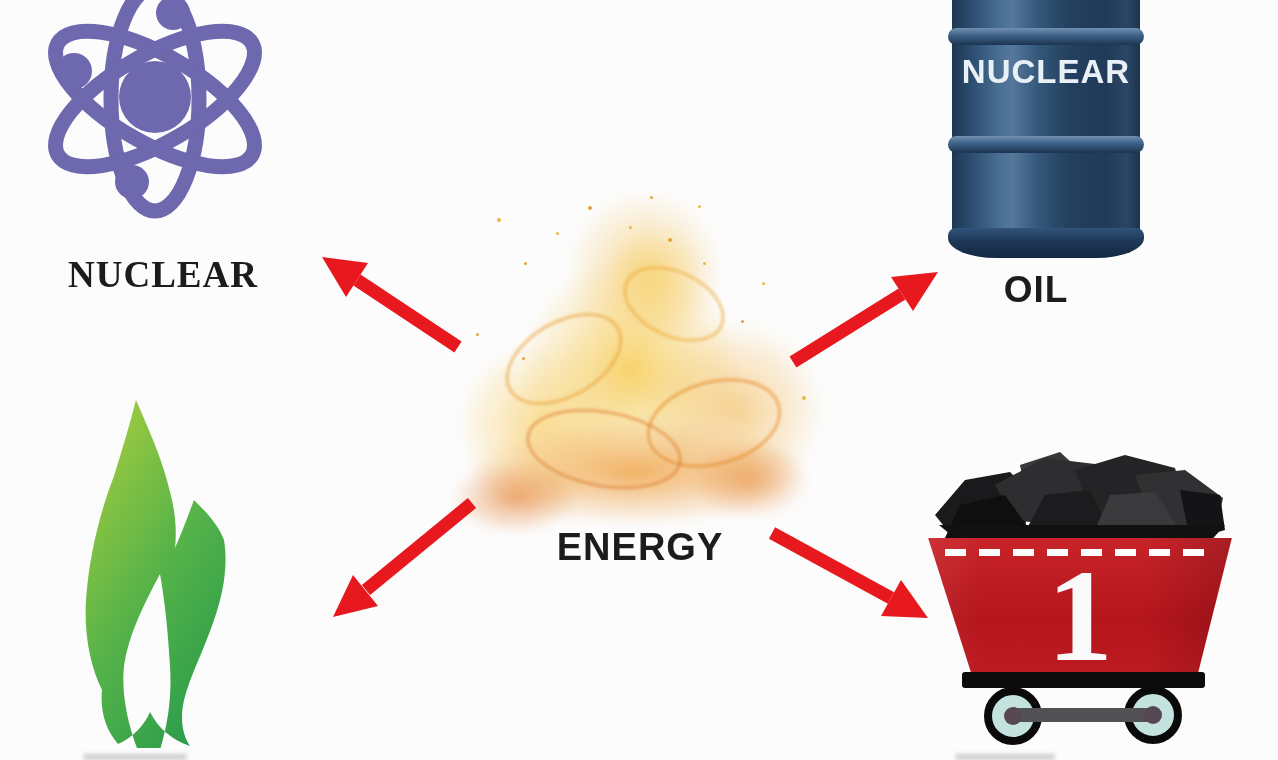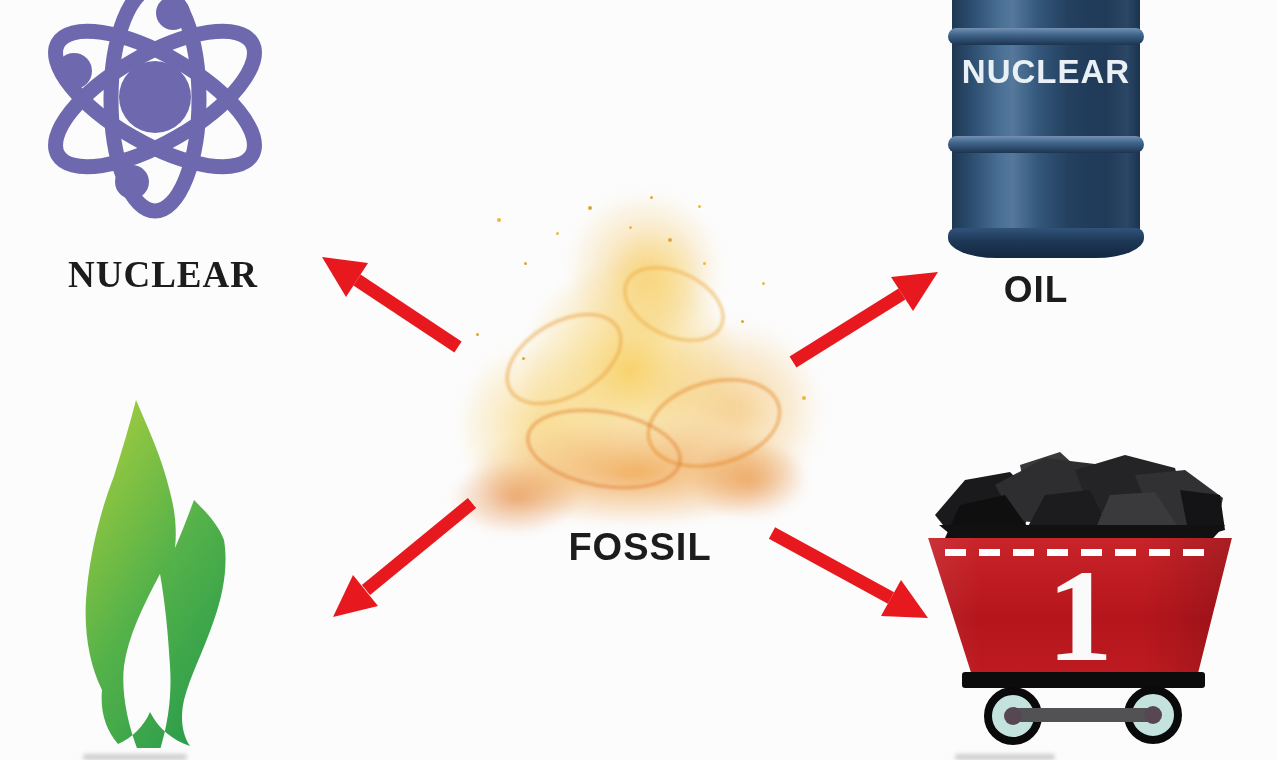--- a/index.html
+++ b/index.html
@@ -152,21 +152,21 @@
     <span class="speck" style="left:228px;top:53px;width:4px;height:4px;background:#E2A63A;"></span>
     <span class="speck" style="left:263px;top:77px;width:3px;height:3px;background:#E9B93F;"></span>
     <span class="speck" style="left:301px;top:135px;width:3px;height:3px;background:#DFA338;"></span>
     <span class="speck" style="left:36px;top:148px;width:3px;height:3px;background:#E2A63A;"></span>
     <span class="speck" style="left:362px;top:211px;width:4px;height:4px;background:#E9B93F;"></span>
     <span class="speck" style="left:82px;top:172px;width:3px;height:3px;background:#DFA338;"></span>
     <span class="speck" style="left:322px;top:97px;width:3px;height:3px;background:#E9B93F;"></span>
     <span class="speck" style="left:210px;top:11px;width:3px;height:3px;background:#E2A63A;"></span>
     <span class="speck" style="left:258px;top:20px;width:3px;height:3px;background:#E9B93F;"></span>
   </div>
-  <div class="abs label" style="left:530px;top:528px;width:220px;font-size:38px;">FOSSIL</div>
+  <div class="abs label" style="left:530px;top:528px;width:220px;font-size:38px;">ENERGY</div>
 
   <svg class="abs" style="left:0;top:0;pointer-events:none;" width="1278" height="760" viewBox="0 0 1278 760">
     <g fill="#E8191E" stroke="#E8191E">
       <line x1="458" y1="347" x2="357" y2="280" stroke-width="13"></line>
       <polygon stroke="none" points="322,257 368,263 346,297"></polygon>
     </g>
     <g fill="#E8191E" stroke="#E8191E">
       <line x1="793" y1="362" x2="902" y2="294" stroke-width="13"></line>
       <polygon stroke="none" points="938,272 913,311 891,277"></polygon>
     </g>

